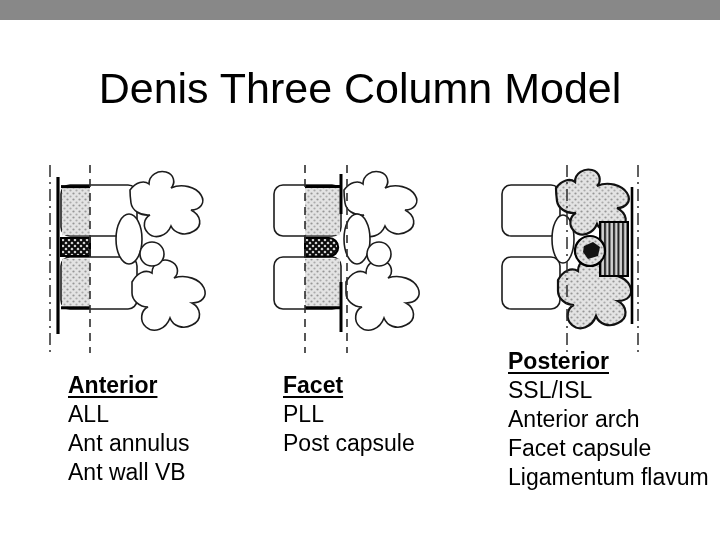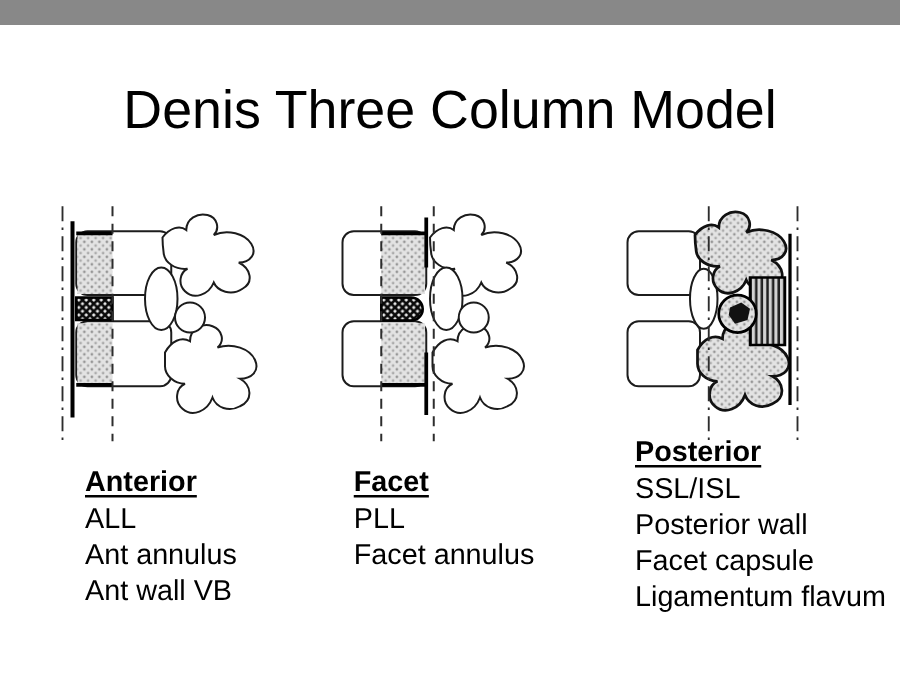--- a/index.html
+++ b/index.html
@@ -112,24 +112,24 @@
   <div class="col" id="col-anterior">
     <div class="heading">Anterior</div>
     <div>ALL</div>
     <div>Ant annulus</div>
     <div>Ant wall VB</div>
   </div>
 
   <div class="col" id="col-middle">
     <div class="heading">Facet</div>
     <div>PLL</div>
-    <div>Facet annulus</div>
+    <div>Post capsule</div>
   </div>
 
   <div class="col" id="col-posterior">
     <div class="heading">Posterior</div>
     <div>SSL/ISL</div>
-    <div>Posterior wall</div>
+    <div>Anterior arch</div>
     <div>Facet capsule</div>
     <div>Ligamentum flavum</div>
   </div>
 
 </div>
 
 </body></html>

